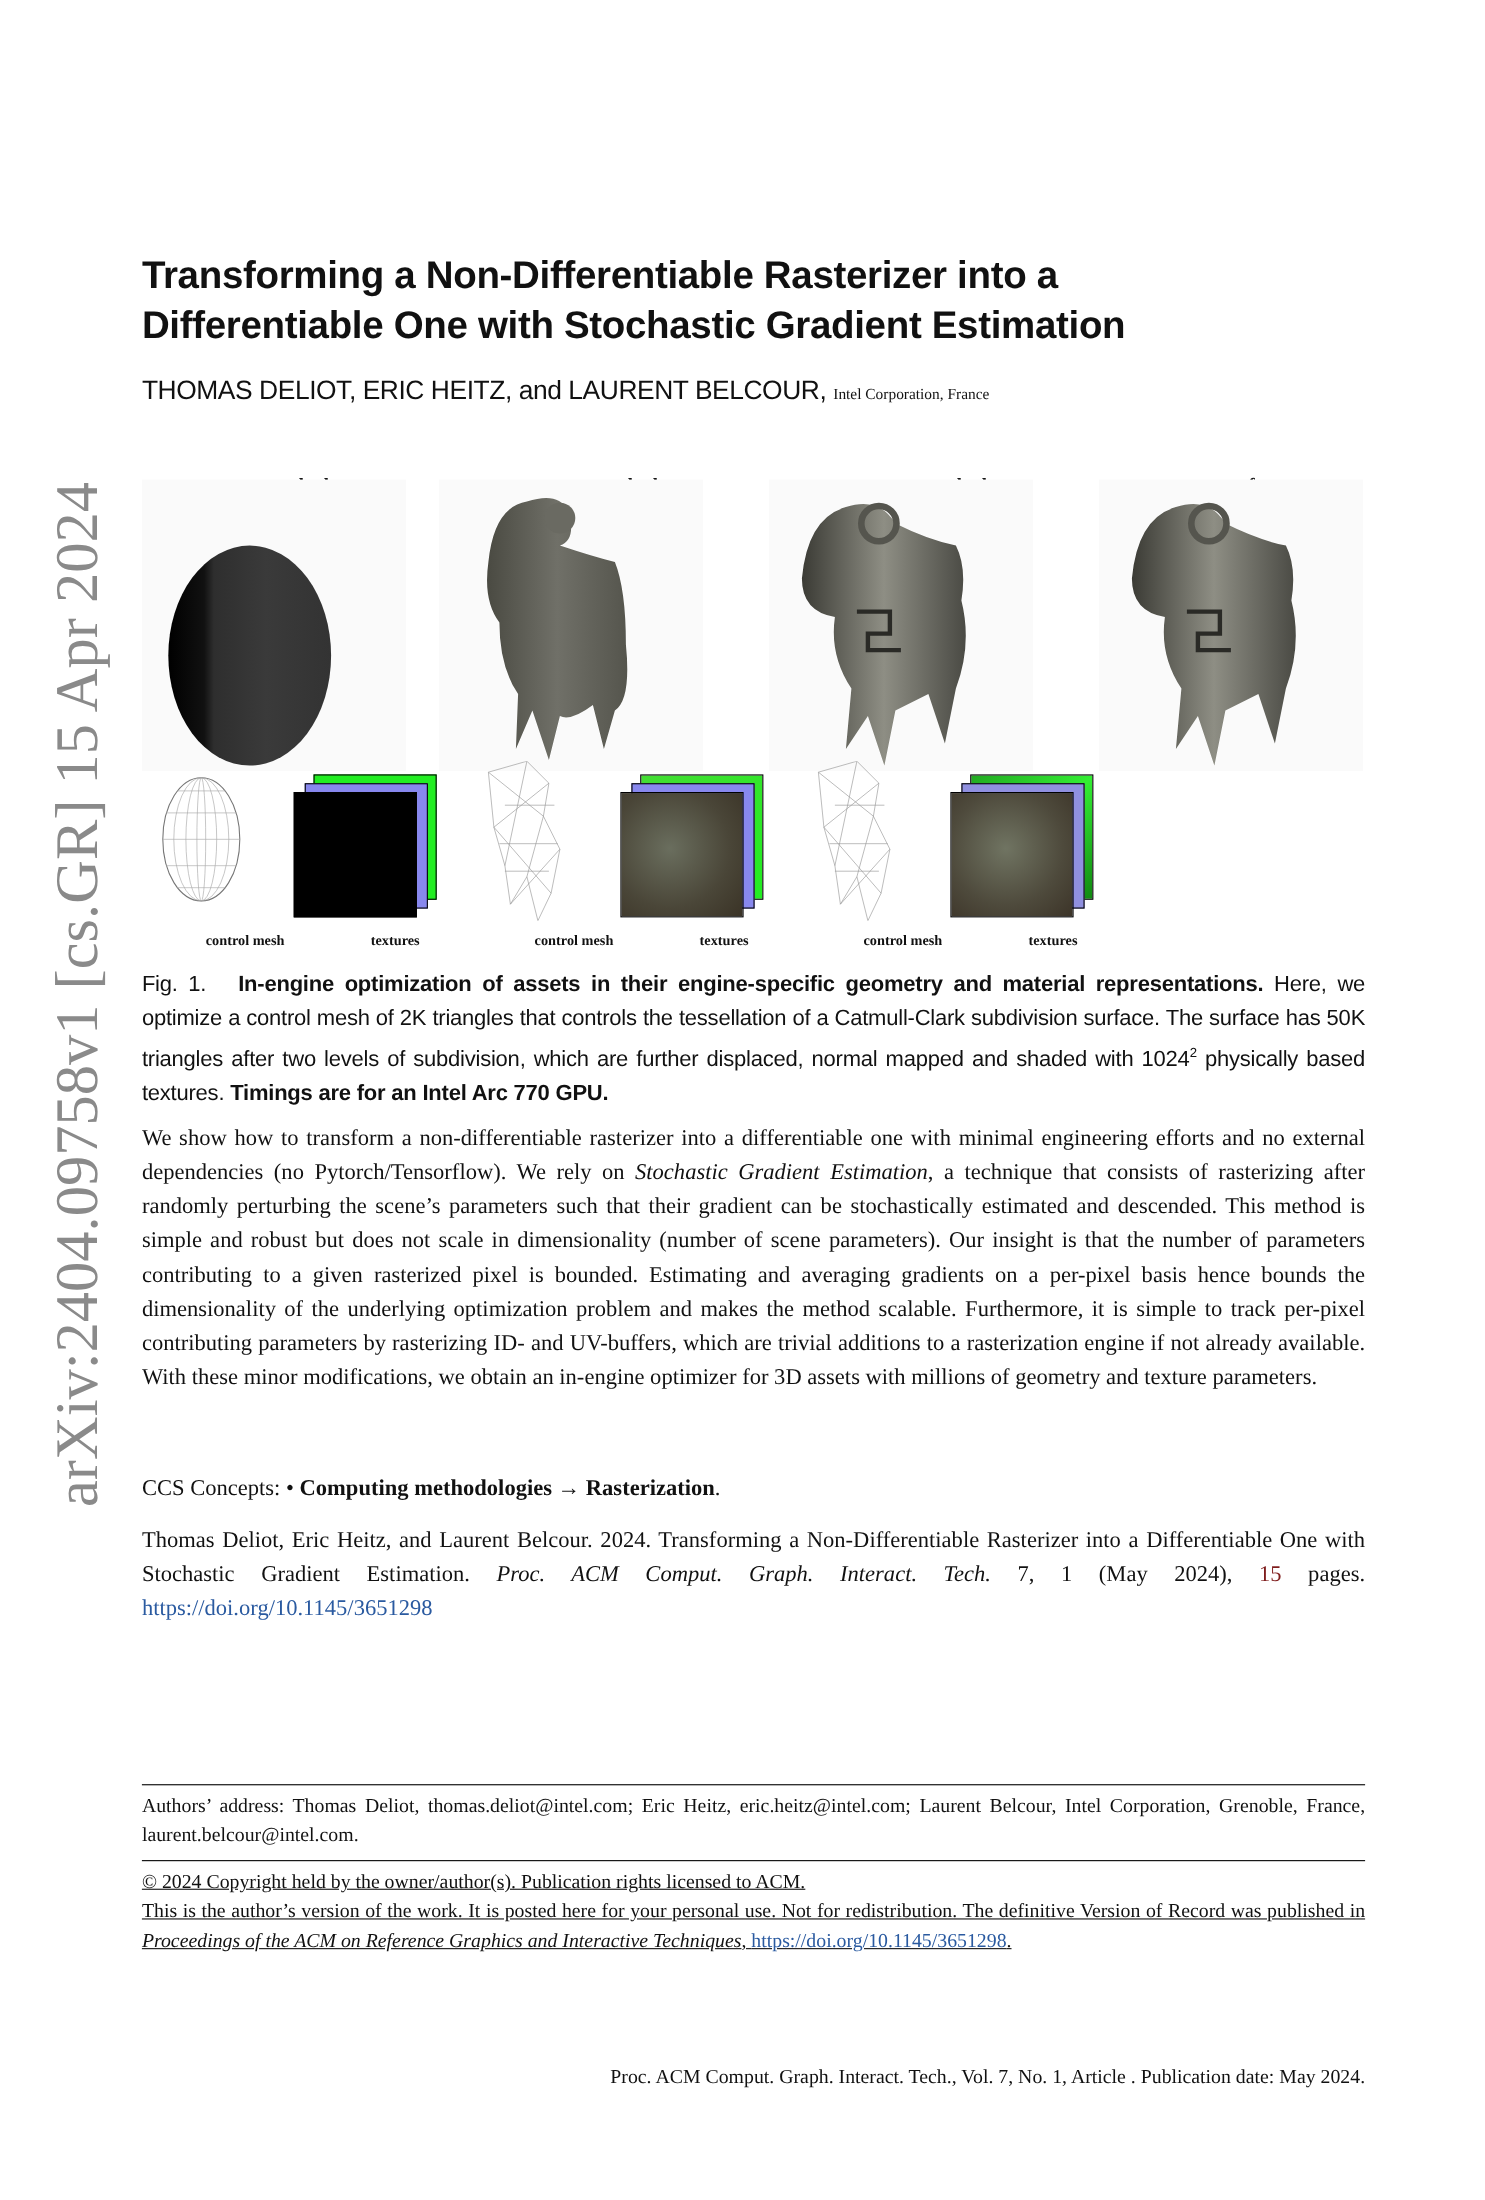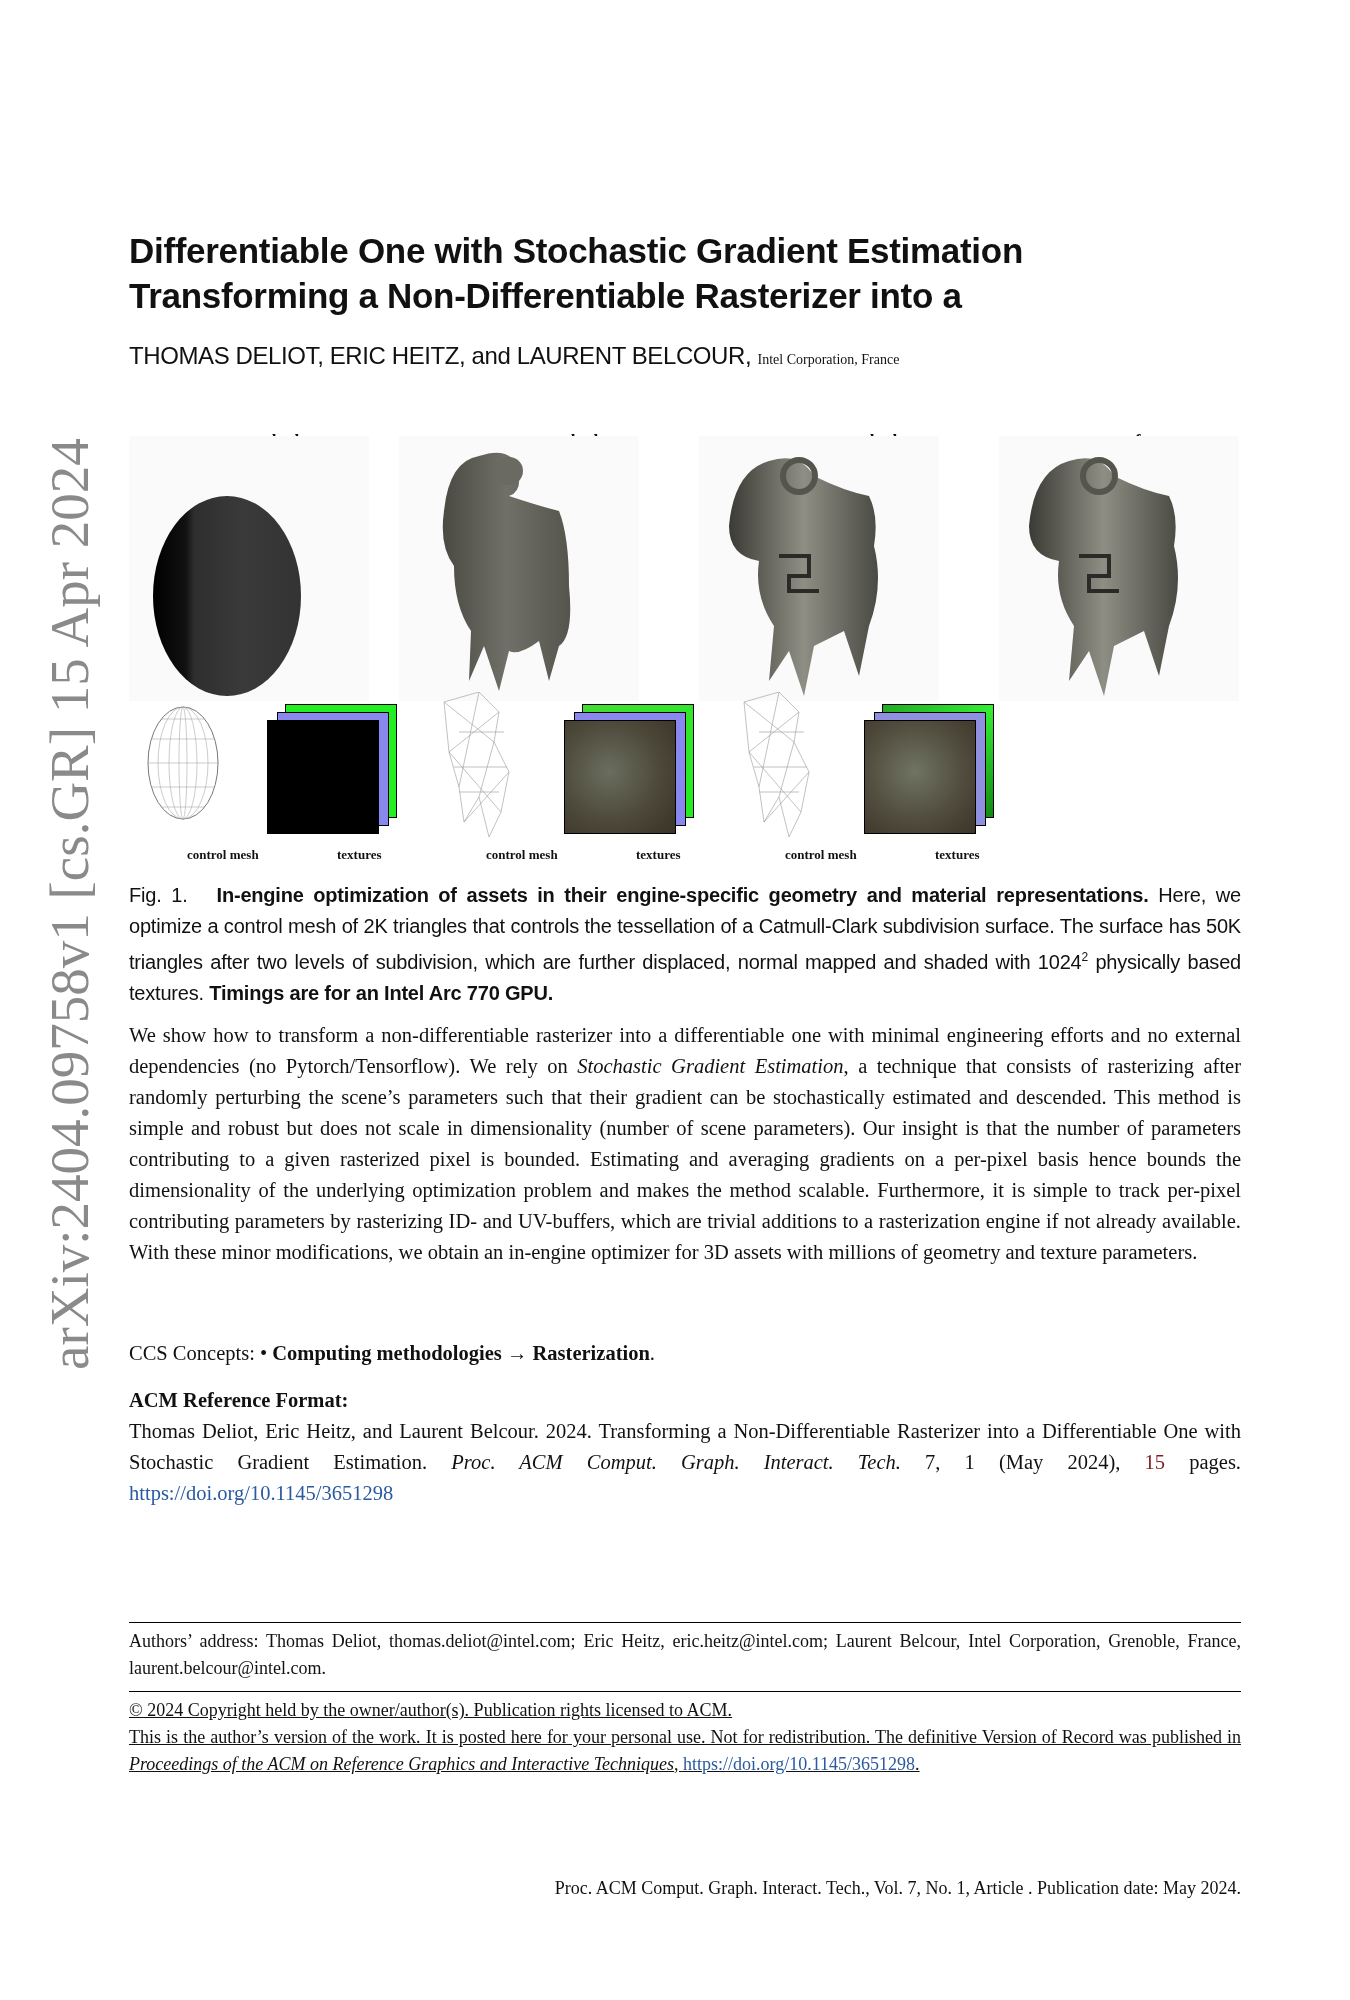--- a/index.html
+++ b/index.html
@@ -42,22 +42,22 @@
   .rule { position:absolute; left:129px; width:1112px; height:0; border-top:1.5px solid #000; }
   .footnote { position:absolute; left:129px; width:1112px; font-size:18px; line-height:27px; text-align:justify; }
   .running-foot { position:absolute; right:109px; top:1878px; font-size:18px; }
 </style>
 </head>
 <body>
 
 <div class="arxiv-stamp">arXiv:2404.09758v1  [cs.GR]  15 Apr 2024</div>
 
 <div class="title">
+  <div>Transforming a Non-Differentiable Rasterizer into a</div>
   <div>Differentiable One with Stochastic Gradient Estimation</div>
-  <div>Transforming a Non-Differentiable Rasterizer into a</div>
 </div>
 
 <div class="authors">
   <span>THOMAS DELIOT, ERIC HEITZ, and LAURENT BELCOUR,</span>
   <span class="aff">Intel Corporation, France</span>
 </div>
 
 <div class="figure">
 
   <div class="col-head" style="left:18px;top:0;">
@@ -176,21 +176,20 @@
 
 <div class="abstract">
   <span>We show how to transform a non-differentiable rasterizer into a differentiable one with minimal engineering efforts and no external dependencies (no Pytorch/Tensorflow). We rely on </span><i>Stochastic Gradient Estimation</i><span>, a technique that consists of rasterizing after randomly perturbing the scene’s parameters such that their gradient can be stochastically estimated and descended. This method is simple and robust but does not scale in dimensionality (number of scene parameters). Our insight is that the number of parameters contributing to a given rasterized pixel is bounded. Estimating and averaging gradients on a per-pixel basis hence bounds the dimensionality of the underlying optimization problem and makes the method scalable. Furthermore, it is simple to track per-pixel contributing parameters by rasterizing ID- and UV-buffers, which are trivial additions to a rasterization engine if not already available. With these minor modifications, we obtain an in-engine optimizer for 3D assets with millions of geometry and texture parameters.</span>
 </div>
 
 <div class="ccs">
   <span>CCS Concepts: • </span><b>Computing methodologies → Rasterization</b><span>.</span>
 </div>
 
 <div class="acmref">
-  <div class="hd">ACM Reference Format:</div>
   <span>Thomas Deliot, Eric Heitz, and Laurent Belcour. 2024. Transforming a Non-Differentiable Rasterizer into a Differentiable One with Stochastic Gradient Estimation. </span><i>Proc. ACM Comput. Graph. Interact. Tech.</i><span> 7, 1 (May 2024), </span><span class="purple">15</span><span> pages. </span><span class="link">https://doi.org/10.1145/3651298</span>
 </div>
 
 <div class="rule" style="top:1622px;"></div>
 <div class="footnote" style="top:1628px;">Authors’ address: Thomas Deliot, thomas.deliot@intel.com; Eric Heitz, eric.heitz@intel.com; Laurent Belcour, Intel Corporation, Grenoble, France, laurent.belcour@intel.com.</div>
 <div class="rule" style="top:1691px;"></div>
 <div class="footnote" style="top:1697px;text-decoration:underline;">
   <div>© 2024 Copyright held by the owner/author(s). Publication rights licensed to ACM.</div>
   <span>This is the author’s version of the work. It is posted here for your personal use. Not for redistribution. The definitive Version of Record was published in </span><i>Proceedings of the ACM on Reference Graphics and Interactive Techniques</i><span>, </span><span class="link">https://doi.org/10.1145/3651298</span><span>.</span>
 </div>

